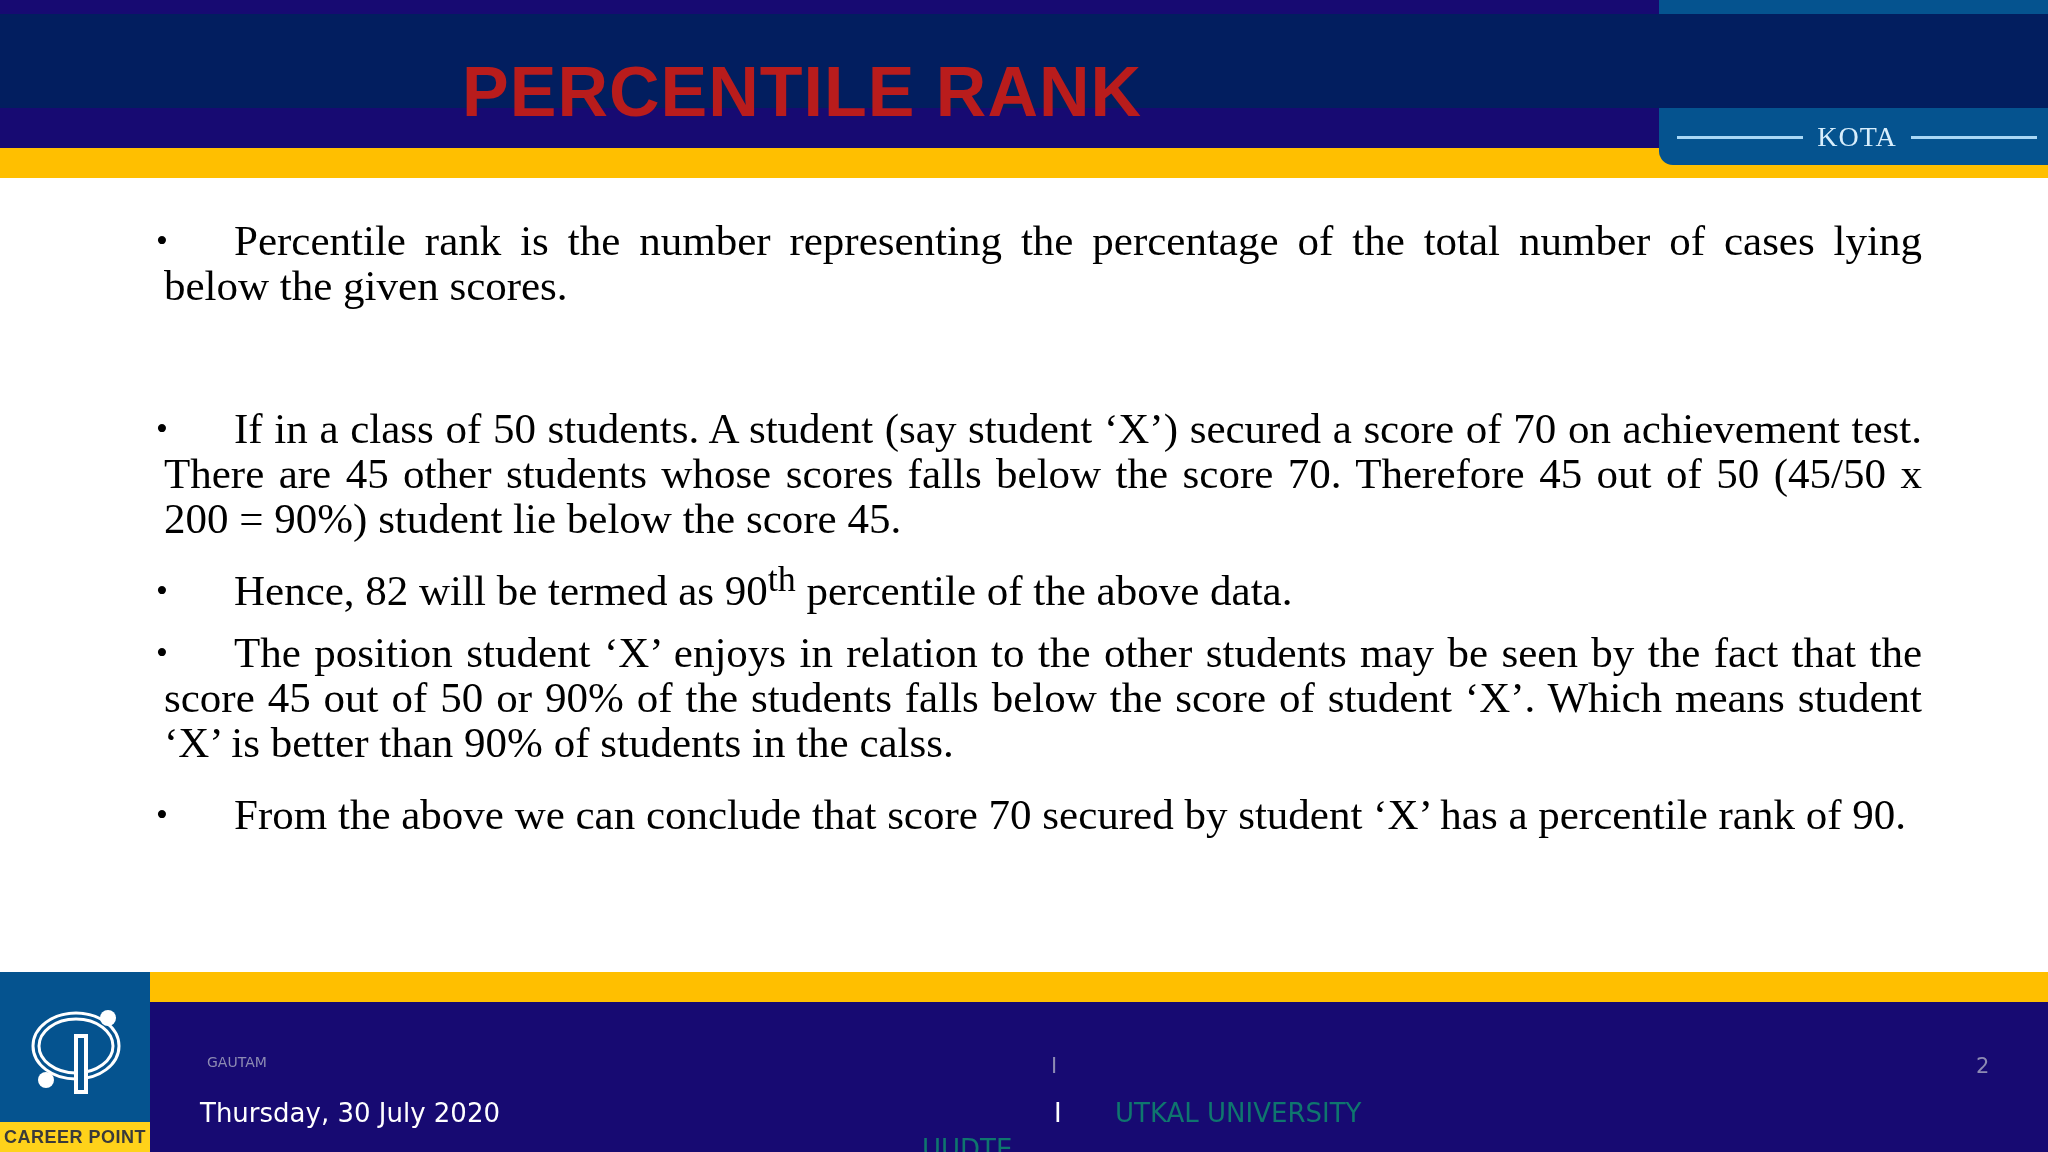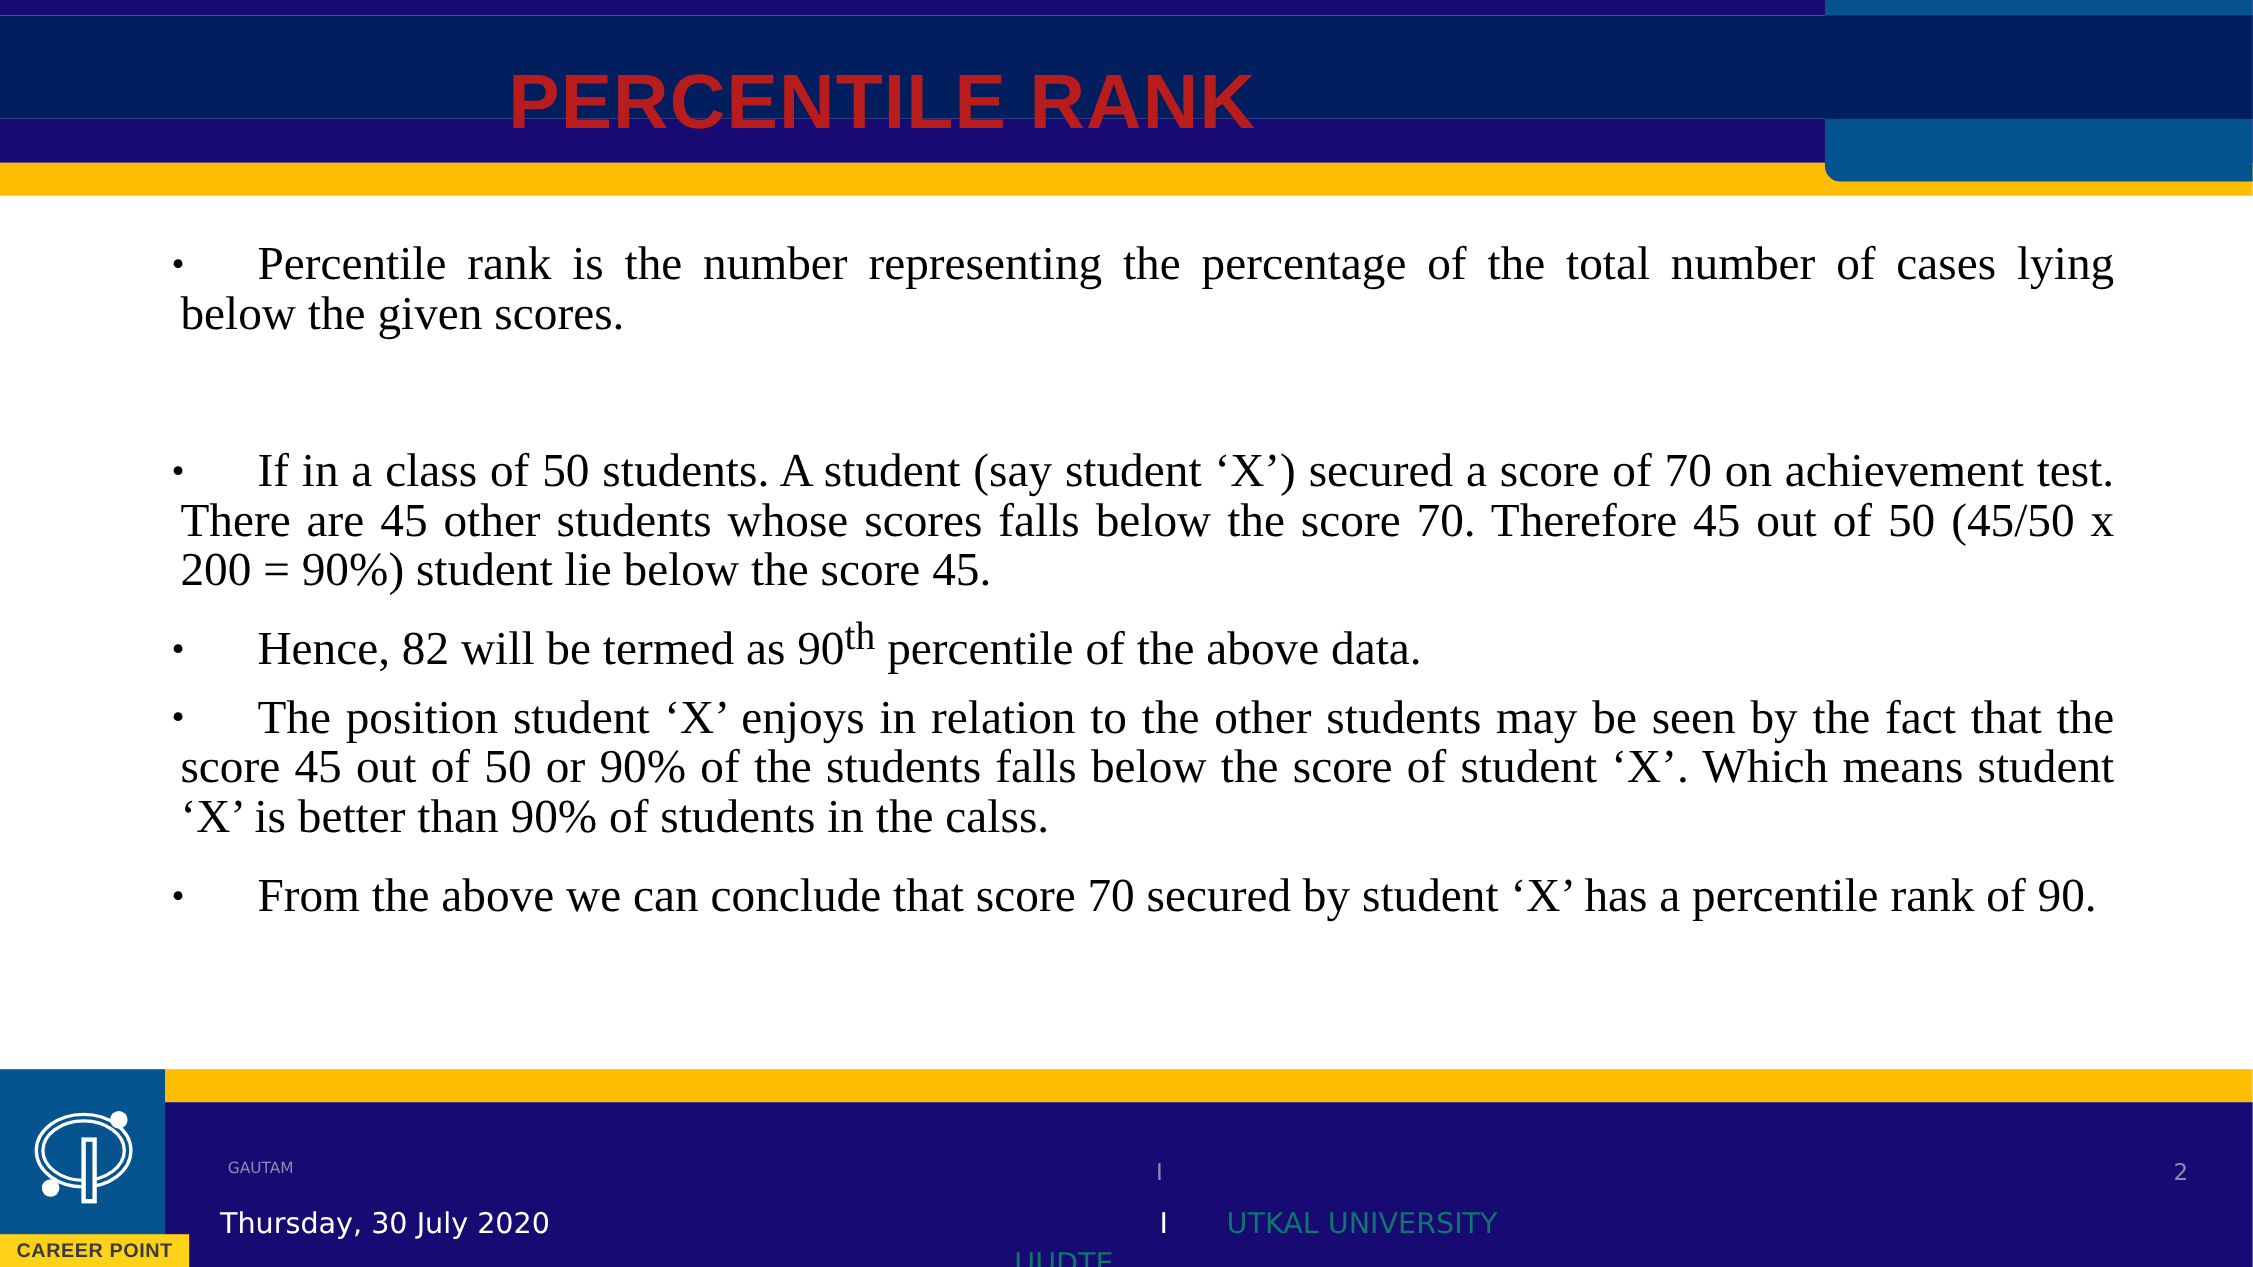--- a/index.html
+++ b/index.html
@@ -48,21 +48,21 @@
     .b4 { position: absolute; top: 412px; }
     .b5 { position: absolute; top: 574px; }
     sup { font-size: 36px; line-height: 0; vertical-align: 14px; }
     .ftr-yellow { position: absolute; left: 150px; top: 972px; width: 1898px; height: 30px; background: #ffbf00; }
     .ftr-purple { position: absolute; left: 150px; top: 1002px; width: 1898px; height: 150px; background: #170a72; }
     .logo {
       position: absolute; left: 0; top: 972px; width: 150px; height: 180px; background: #05538f;
     }
     .logo svg { position: absolute; left: 22px; top: 22px; }
     .logo .brand {
-      position: absolute; left: 0; top: 150px; width: 172px; height: 30px; background: #ffd21a;
+      position: absolute; left: 0; top: 150px; width: 150px; height: 30px; background: #ffd21a;
       font-family: "Liberation Sans", sans-serif; font-weight: bold; font-size: 18px; color: #3a3a3a;
       text-align: center; line-height: 30px; letter-spacing: 0.5px;
     }
     .ftr-text { position: absolute; font-family: "DejaVu Sans", sans-serif; }
     .author { left: 207px; top: 1054px; font-size: 14px; color: #8d8bb3; }
     .date { left: 200px; top: 1098px; font-size: 26px; color: #ffffff; }
     .sep1 { left: 1051px; top: 1054px; font-size: 21px; color: #8d8bb3; }
     .dept { left: 922px; top: 1134px; font-size: 26px; color: #0f766e; }
     .sep2 { left: 1054px; top: 1098px; font-size: 26px; color: #ffffff; }
     .univ { left: 1115px; top: 1098px; font-size: 26px; color: #0f766e; }
@@ -73,20 +73,25 @@
 
 <div class="hdr-top"></div>
 <div class="hdr-navy"></div>
 <div class="hdr-purple"></div>
 <div class="hdr-yellow"></div>
 
 <h1 class="title">PERCENTILE RANK</h1>
 
 <div class="uni-badge">
   <div class="navy-cover"></div>
+  <div class="kota-row">
+    <span class="line"></span>
+    <span class="kota">KOTA</span>
+    <span class="line"></span>
+  </div>
 </div>
 
 <div class="content">
   <p class="bullet b1">
     <span class="dot">•</span>
     <span class="first">Percentile rank is the number representing the percentage of the total number of cases lying below the given scores.</span>
   </p>
   <p class="bullet b2">
     <span class="dot">•</span>
     <span class="first">If in a class of 50 students. A student (say student ‘X’) secured a score of 70 on achievement test. There are 45 other students whose scores falls below the score 70. Therefore 45 out of 50 (45/50 x 200 = 90%) student lie below the score 45.</span>

